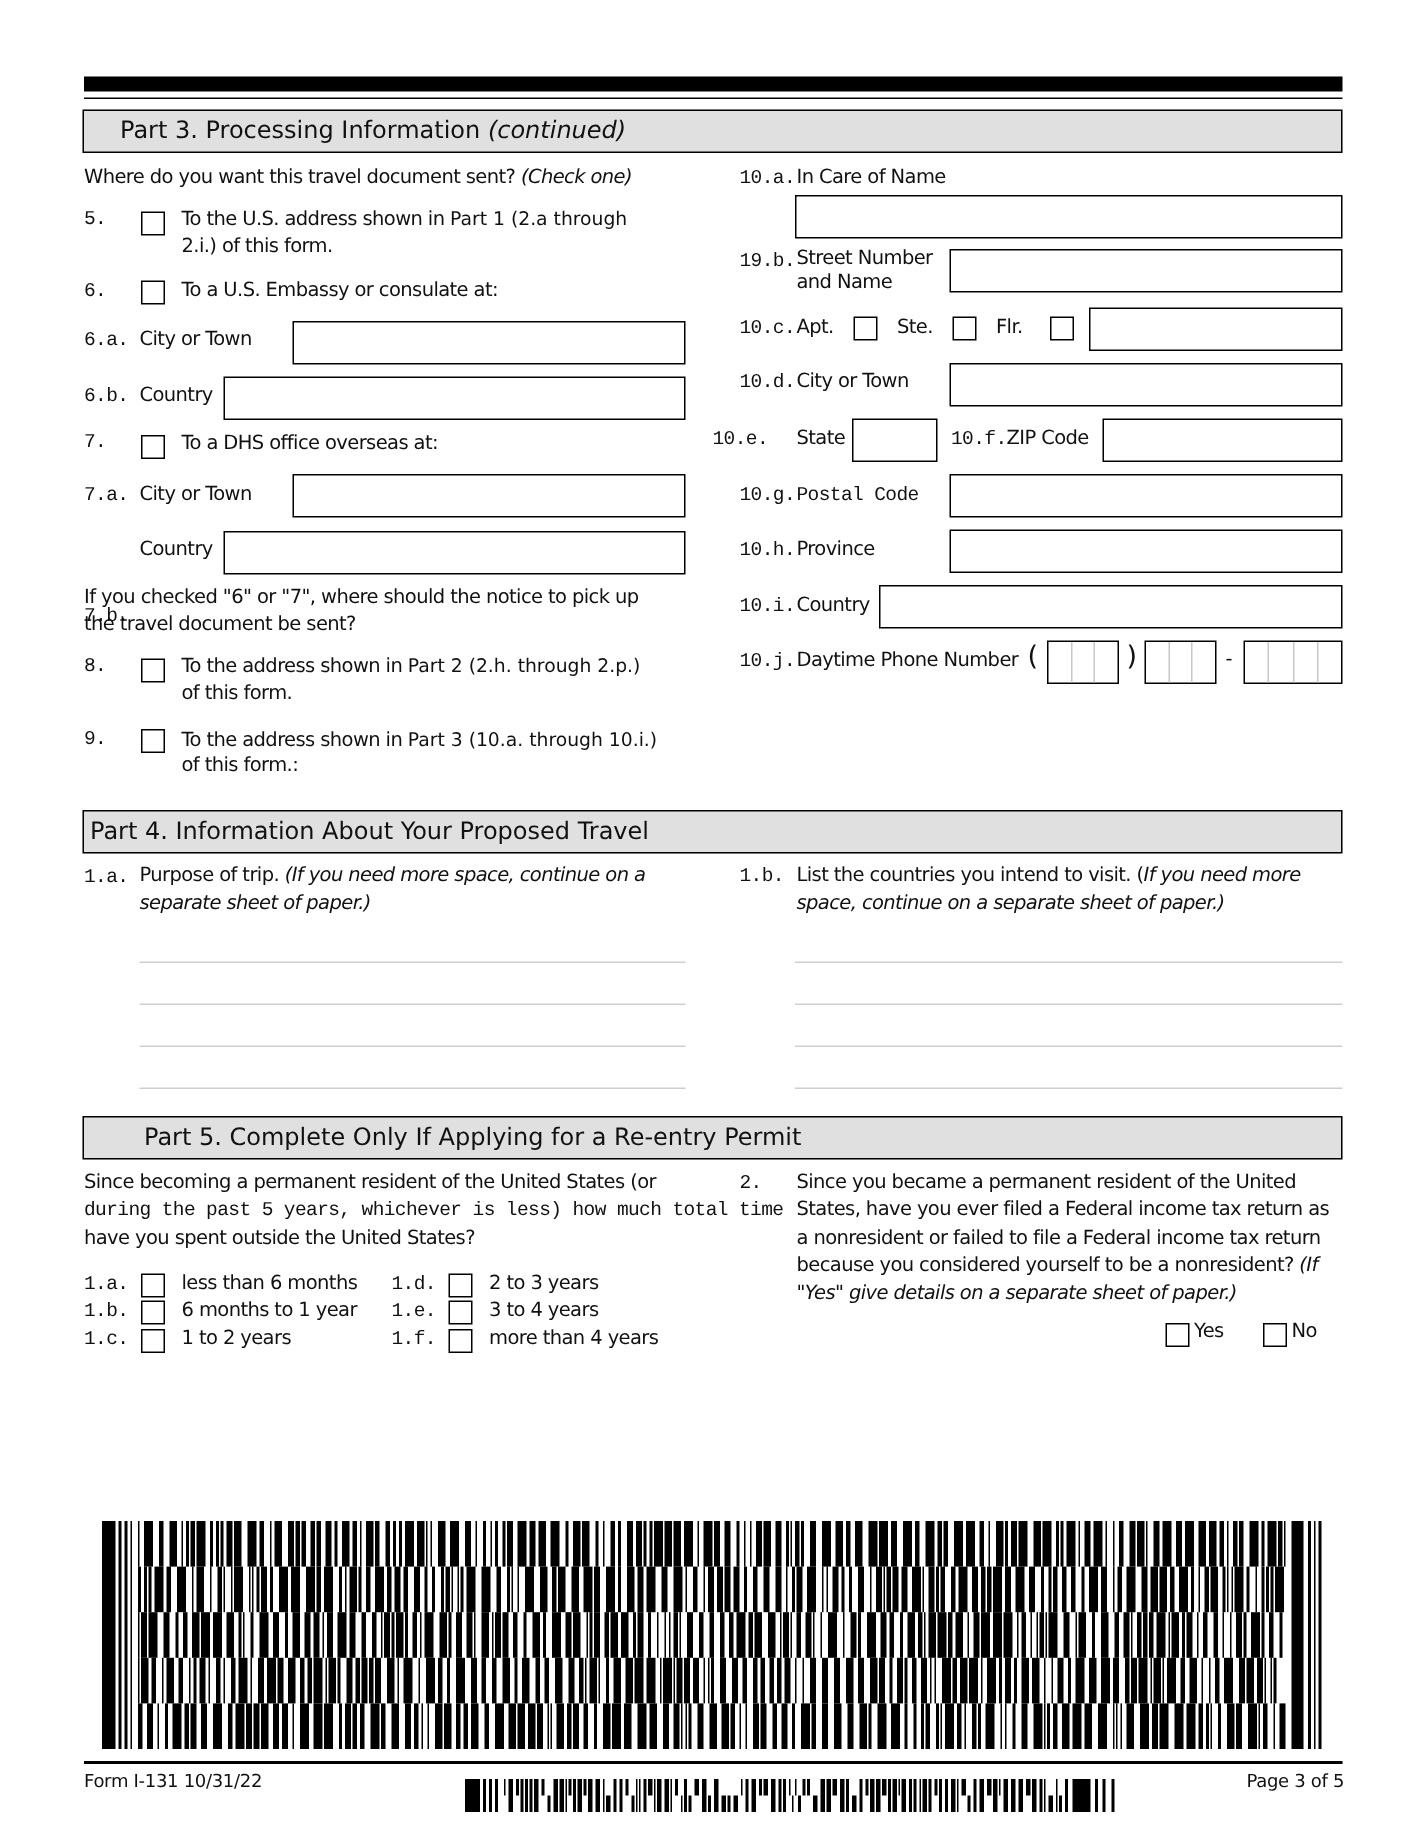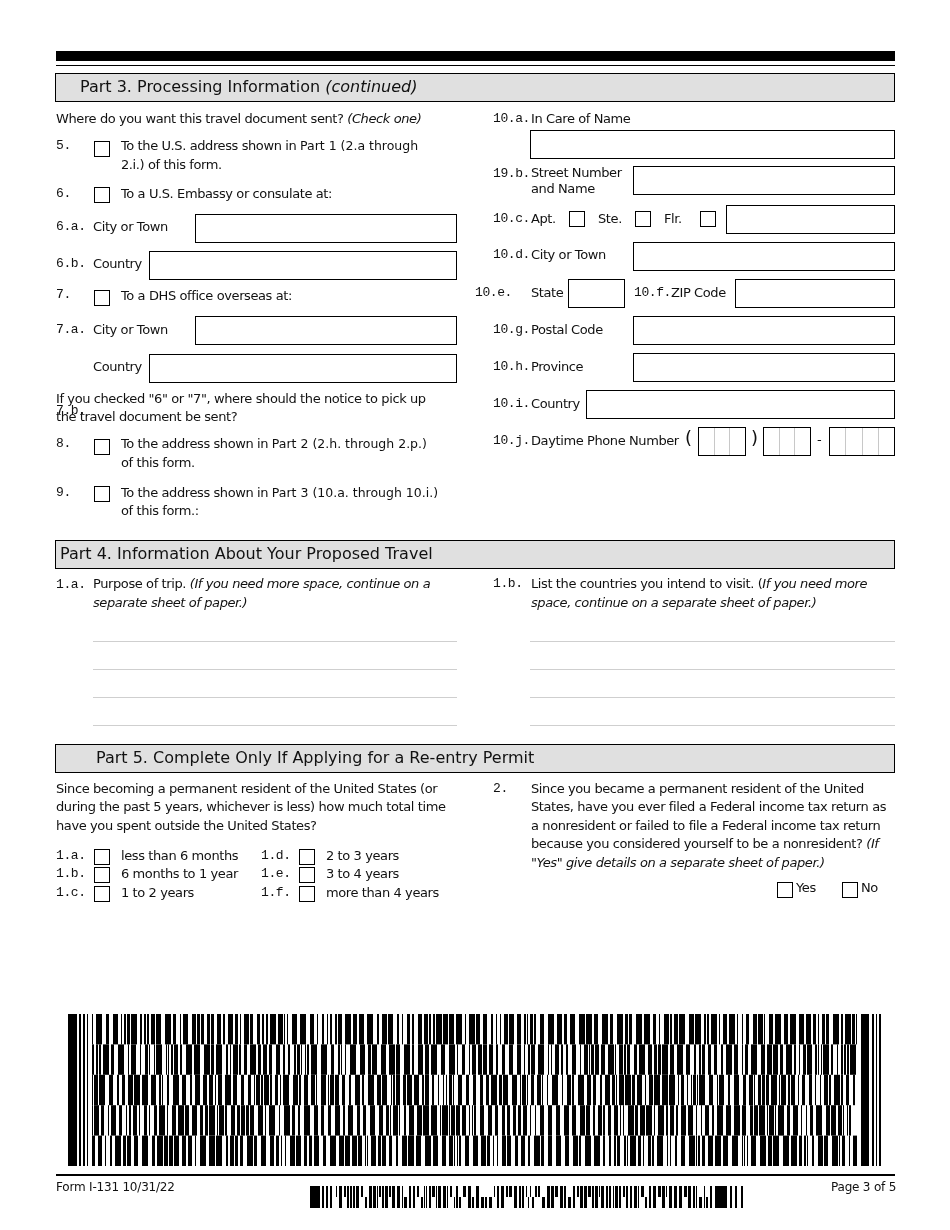--- a/index.html
+++ b/index.html
@@ -104,21 +104,21 @@
 <div class="field" style="left:633px; top:242px; width:262px;"><input value="" style=""></div>
 
 <div class="num" style="left:475px; top:284px;">10.e.</div>
 <div class="txt" style="left:531px; top:284px;">State</div>
 <div class="field" style="left:568px; top:279px; width:57px;"><input value="" style=""></div>
 <div class="num" style="left:634px; top:284px;">10.f.</div>
 <div class="txt" style="left:671px; top:284px;">ZIP Code</div>
 <div class="field" style="left:735px; top:279px; width:160px;"><input value="" style=""></div>
 
 <div class="num" style="left:493px; top:321px;text-align:center;">10.g.</div>
-<div class="txt" style="left:531px; top:321px;">Postal Code</div>
+<div class="txt" style="left:531px; top:321px;font-family:Liberation Mono, monospace;">Postal Code</div>
 <div class="field" style="left:633px; top:316px; width:262px;"><input value="" style=""></div>
 
 <div class="num" style="left:493px; top:358px;">10.h.</div>
 <div class="txt" style="left:531px; top:358px;">Province</div>
 <div class="field" style="left:633px; top:353px; width:262px;"><input value="" style=""></div>
 
 <div class="num" style="left:493px; top:395px;">10.i.</div>
 <div class="txt" style="left:531px; top:395px;">Country</div>
 <div class="field" style="left:586px; top:390px; width:309px;"><input value="" style=""></div>
 
@@ -162,21 +162,21 @@
 <div class="line" style="left:530px; top:641px; width:365px;"></div>
 <div class="line" style="left:530px; top:669px; width:365px;"></div>
 <div class="line" style="left:530px; top:697px; width:365px;"></div>
 <div class="line" style="left:530px; top:725px; width:365px;"></div>
 
 <div class="abs part-header" style="top:744px;padding-left:40px;">
   <span>Part 5.  Complete Only If Applying for a Re-entry Permit</span>
 </div>
 
 <div class="txt" style="left:56px; top:780px;">Since becoming a permanent resident of the United States (or</div>
-<div class="txt" style="left:56px; top:798px;">during the past 5 years, whichever is less) how much total time</div>
+<div class="txt" style="left:56px; top:798px;font-family:Liberation Mono, monospace;">during the past 5 years, whichever is less) how much total time</div>
 <div class="txt" style="left:56px; top:817px;">have you spent outside the United States?</div>
 
 <div class="num" style="left:56px; top:847px;">1.a.</div>
 <div class="cb" style="left:94px; top:849px;"></div>
 <div class="txt" style="left:121px; top:847px;">less than 6 months</div>
 
 <div class="num" style="left:56px; top:865px;">1.b.</div>
 <div class="cb" style="left:94px; top:867px;"></div>
 <div class="txt" style="left:121px; top:865px;">6 months to 1 year</div>
 

